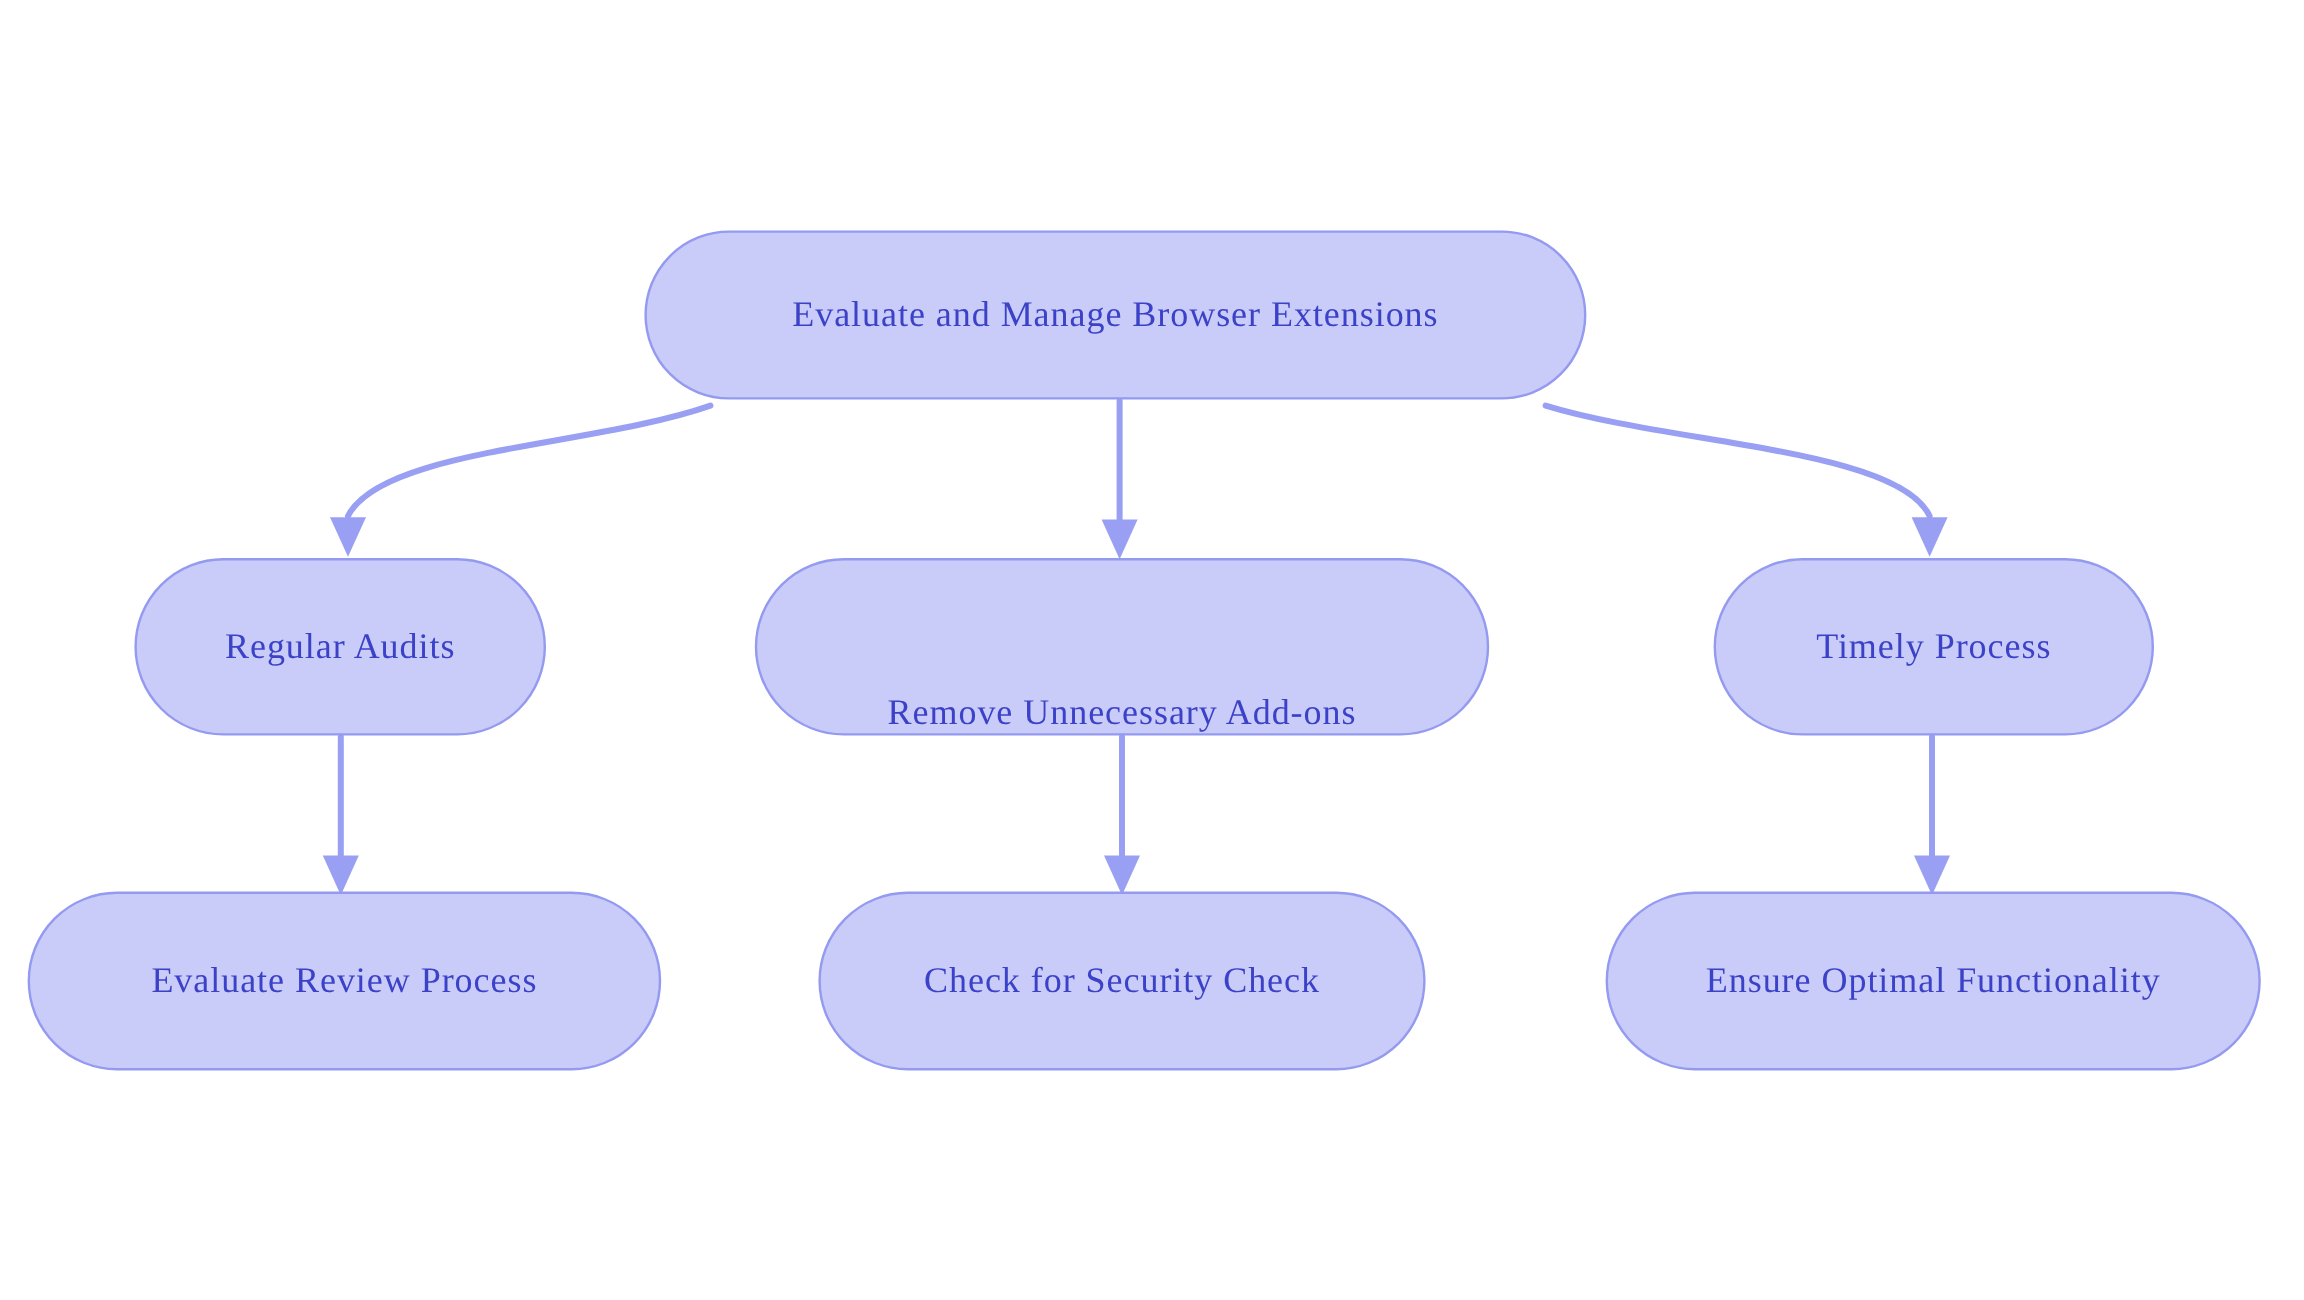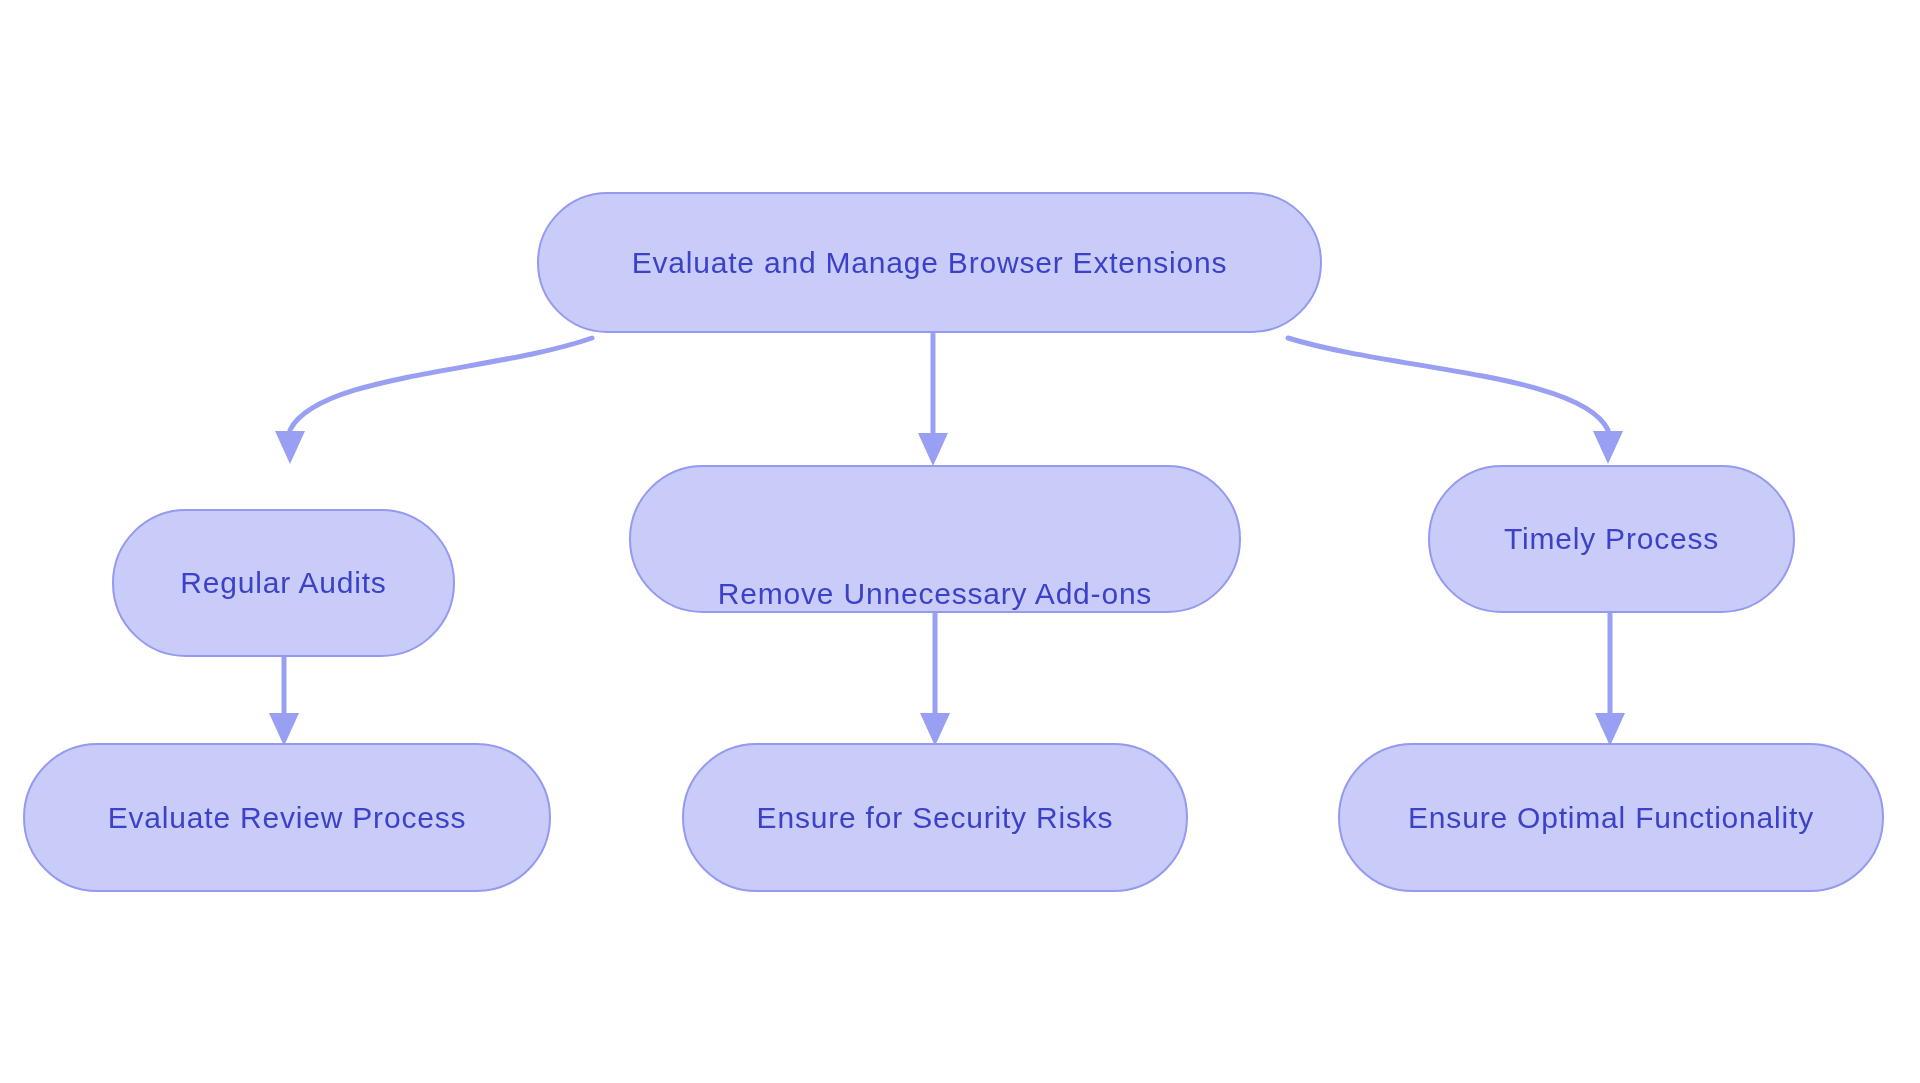--- a/index.html
+++ b/index.html
@@ -9,20 +9,21 @@
     width: 1920px;
     height: 1083px;
     overflow: hidden;
     font-family: "Liberation Sans", "DejaVu Sans", sans-serif;
   }
   .canvas {
     position: relative;
     width: 1920px;
     height: 1083px;
     background: var(--canvas-bg, #ffffff);
+    font-family: Liberation Serif, serif;
   }
   .edges {
     position: absolute;
     left: 0; top: 0;
     width: 1920px;
     height: 1083px;
     pointer-events: none;
   }
   .edge-line {
     fill: none;
@@ -43,21 +44,21 @@
     display: flex;
     align-items: center;
     justify-content: center;
     text-align: center;
     color: var(--text-color, #3b42c8);
     font-size: 30px;
     letter-spacing: 0.8px;
     white-space: nowrap;
   }
   #n-root          { left:  537px; top: 192px; width: 785px; height: 141px; }
-  #n-audits        { left:  112px; top: 465px; width: 343px; height: 148px; margin-top: 44px; }
+  #n-audits        { left:  112px; top: 465px; width: 343px; height: 148px; }
   #n-remove        { left:  629px; top: 465px; width: 612px; height: 148px; align-items: flex-end; }
   #n-updates       { left: 1428px; top: 465px; width: 367px; height: 148px; }
   #n-quarterly     { left:   23px; top: 743px; width: 528px; height: 149px; }
   #n-security      { left:  682px; top: 743px; width: 506px; height: 149px; }
   #n-functionality { left: 1338px; top: 743px; width: 546px; height: 149px; }
 </style>
 </head>
 <body>
 
 <div class="canvas">
@@ -97,20 +98,20 @@
 
   <div class="node" id="n-updates">
     <span>Timely Process</span>
   </div>
 
   <div class="node" id="n-quarterly">
     <span>Evaluate Review Process</span>
   </div>
 
   <div class="node" id="n-security">
-    <span>Ensure for Security Risks</span>
+    <span>Check for Security Check</span>
   </div>
 
   <div class="node" id="n-functionality">
     <span>Ensure Optimal Functionality</span>
   </div>
 
 </div>
 
 </body></html>

